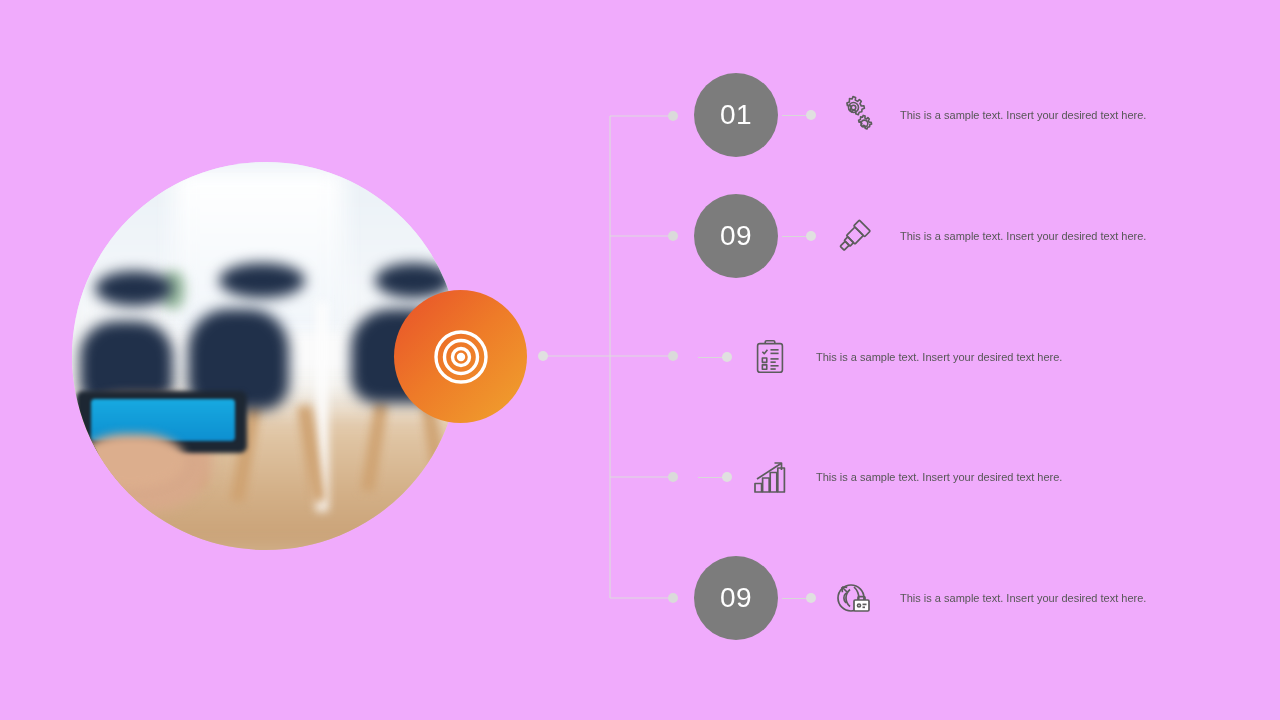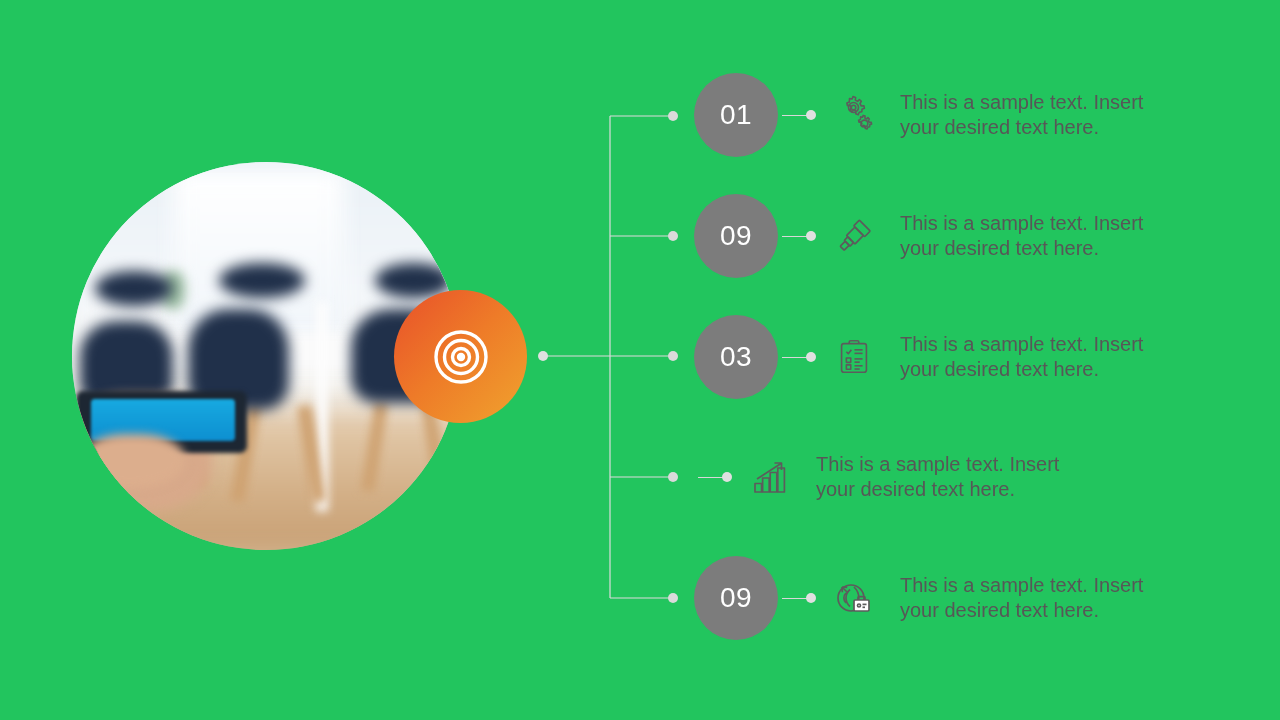--- a/index.html
+++ b/index.html
@@ -11,21 +11,21 @@
     width: 1280px;
     height: 720px;
     position: relative;
     overflow: hidden;
     font-family: "Liberation Sans", sans-serif;
   }
 
   .slide {
     position: absolute;
     inset: 0;
-    background: #22c55e;
+    background: #f0abfc;
   }
 
   
   .photo-circle {
     position: absolute;
     left: 72px;
     top: 162px;
     width: 388px;
     height: 388px;
     border-radius: 50%;
@@ -204,21 +204,21 @@
     height: 56px;
     flex: none;
     display: flex;
     align-items: center;
     justify-content: center;
     color: #5c5c5c;
   }
   .row-text {
     margin-left: 18px;
     width: 262px;
-    font-size: 20px;
+    font-size: 11px;
     line-height: 25px;
     color: #575757;
   }
 </style>
 </head>
 <body>
 
 <div class="slide">
 
   <div class="photo-circle">
@@ -311,23 +311,20 @@
           <rect x="12" y="18.2" width="5" height="8.2" rx="0.8"></rect>
           <rect x="17" y="16.3" width="12" height="12" rx="1"></rect>
           <rect x="29" y="14.6" width="8" height="15.4" rx="1"></rect>
         </g>
       </svg>
     </div>
     <div class="row-text">This is a sample text. Insert your desired text here.</div>
   </div>
 
   <div class="row" style="top:315px">
-    <div class="num-circle">
-      <span>03</span>
-    </div>
     <div class="stub">
       <div class="stub-line"></div>
       <div class="stub-dot"></div>
     </div>
     <div class="row-icon">
       <svg width="42" height="42" viewBox="0 0 44 44" fill="none" stroke="#5c5c5c" stroke-width="1.7" stroke-linejoin="round">
         <rect x="9" y="8" width="26" height="30" rx="2.4"></rect>
         <path d="M17 8 V6.4 a1.4 1.4 0 0 1 1.4 -1.4 h7.2 a1.4 1.4 0 0 1 1.4 1.4 V8"></path>
         <path d="M14 16.5 l2 2 3.3 -4"></path>
         <rect x="14" y="23" width="4.6" height="4.6"></rect>

